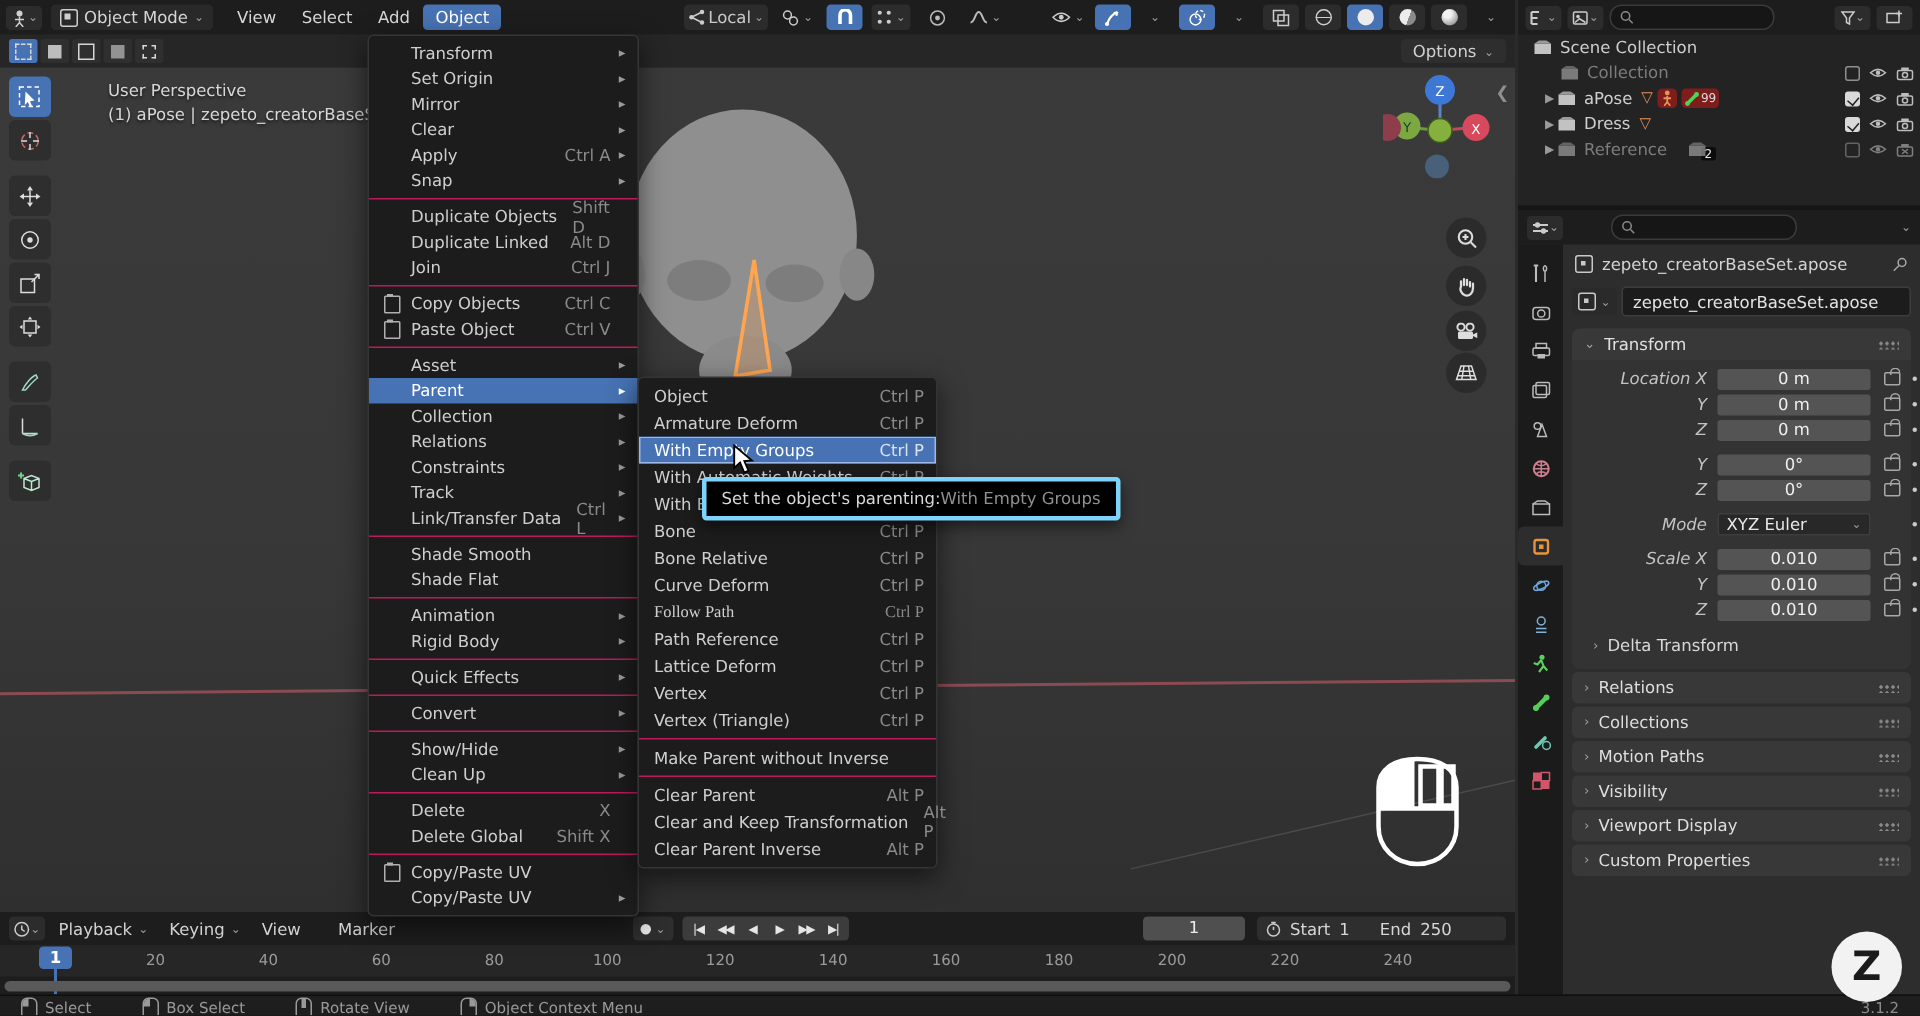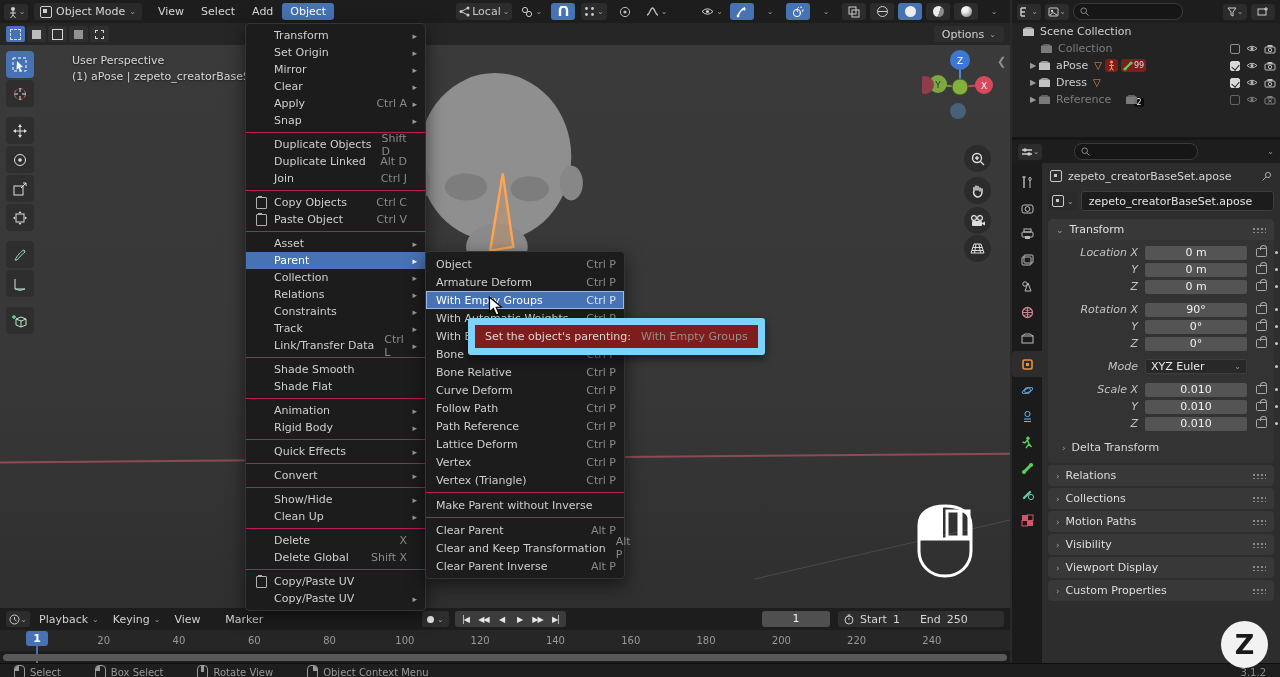--- a/index.html
+++ b/index.html
@@ -72,22 +72,22 @@
   .mi.hl{background:#4772b3;color:#fff;}
   .sub-menu .mi.hl{box-shadow:inset 0 0 0 1px #9db8e8;}
   .mi-ic{width:9px;height:10px;border:1px solid #b0b0b0;border-radius:1px;position:relative;flex:0 0 9px;margin-right:7px;}
   .mi-ic::before{content:"";position:absolute;left:1px;top:-2px;width:4px;height:2px;background:#b0b0b0;}
   .mi-label{flex:1;white-space:nowrap;}
   .mi-short{color:#8a8a8a;margin-left:10px;}
   .mi.hl .mi-short{color:#d7e2f5;}
   .mi-arrow{width:10px;text-align:right;color:#9a9a9a;font-size:9px;}
   .mi.hl .mi-arrow{color:#fff;}
 
-  .tooltip{position:absolute;left:468px;top:318px;height:23px;background:#7f1d1d;border:7px solid #7dd3fc;
-           border-radius:3px;display:flex;align-items:center;gap:10px;padding:0 10px;z-index:12;
+  .tooltip{position:absolute;left:468px;top:318px;height:23px;background:#000000;border:3px solid #7dd3fc;
+           border-radius:3px;display:flex;align-items:center;padding:0 10px;z-index:12;
            box-shadow:0 4px 10px rgba(0,0,0,.5);}
   .tooltip .tl{color:#d8d8d8;}
   .tooltip .tv{color:#909090;}
   .cursor{position:absolute;left:488px;top:296px;z-index:40;}
 
   
   .right-col{position:absolute;left:1012px;top:0;width:268px;height:663px;background:#232323;z-index:3;}
   .outliner{position:absolute;left:0;top:0;width:268px;height:137px;}
   .ol-header{height:23px;background:#1d1d1d;display:flex;align-items:center;gap:4px;padding:0 5px;}
   .searchbox{flex:0 0 auto;display:flex;align-items:center;gap:4px;background:#161616;border:1px solid #3a3a3a;
@@ -666,21 +666,21 @@
         <span class="mi-short">Ctrl P</span>
       </div>
       <div class="mi" style="height:18px;">
         <span class="mi-label">Bone Relative</span>
         <span class="mi-short">Ctrl P</span>
       </div>
       <div class="mi" style="height:18px;">
         <span class="mi-label">Curve Deform</span>
         <span class="mi-short">Ctrl P</span>
       </div>
-      <div class="mi" style="height:18px;">
+      <div class="mi" style="height:18px;font-family:Liberation Serif, serif;">
         <span class="mi-label">Follow Path</span>
         <span class="mi-short">Ctrl P</span>
       </div>
       <div class="mi" style="height:18px;">
         <span class="mi-label">Path Reference</span>
         <span class="mi-short">Ctrl P</span>
       </div>
       <div class="mi" style="height:18px;">
         <span class="mi-label">Lattice Deform</span>
         <span class="mi-short">Ctrl P</span>
@@ -1025,26 +1025,20 @@
               <div class="prow">
                 <span class="plabel">Z</span>
                 <span class="pfield">0 m</span>
                 <span class="lock"></span>
                 <span class="kdot"></span>
               </div>
             </div>
           <div class="pgap"></div>
           <div>
 
-          <div class="prow">
-                <span class="plabel">Rotation X</span>
-                <span class="pfield">90°</span>
-                <span class="lock"></span>
-                <span class="kdot"></span>
-              </div>
               <div class="prow">
                 <span class="plabel">Y</span>
                 <span class="pfield">0°</span>
                 <span class="lock"></span>
                 <span class="kdot"></span>
               </div>
               <div class="prow">
                 <span class="plabel">Z</span>
                 <span class="pfield">0°</span>
                 <span class="lock"></span>

